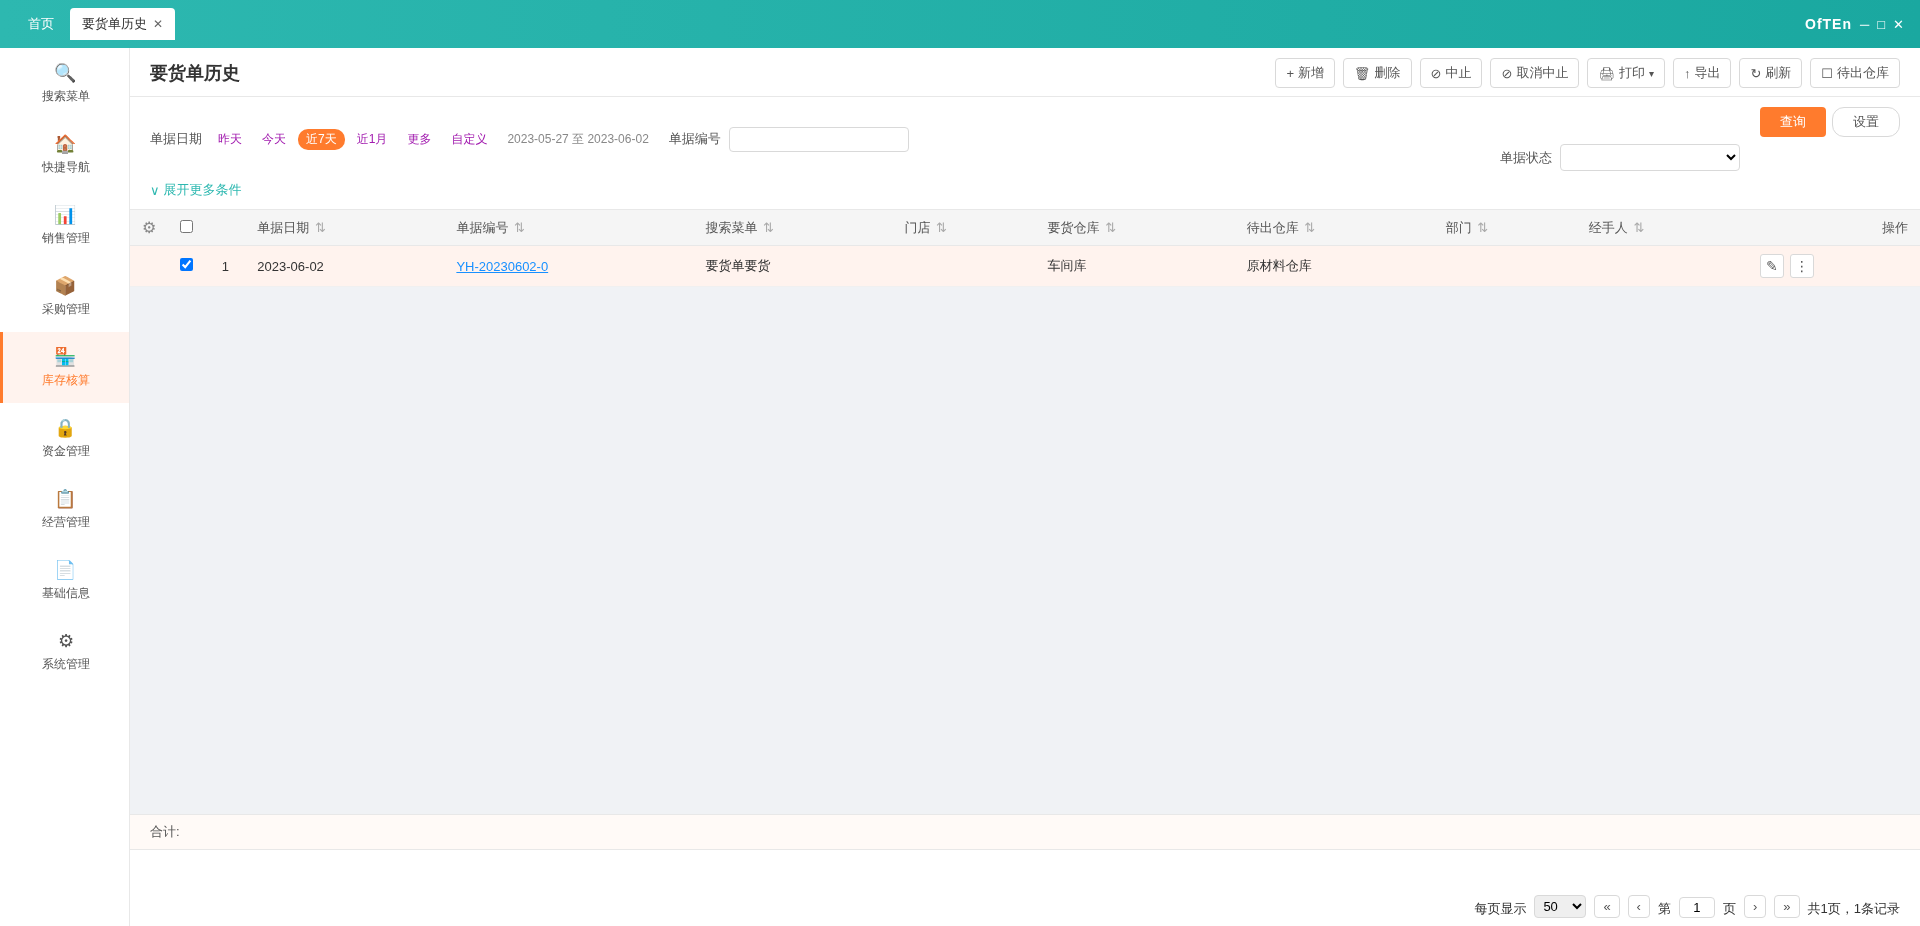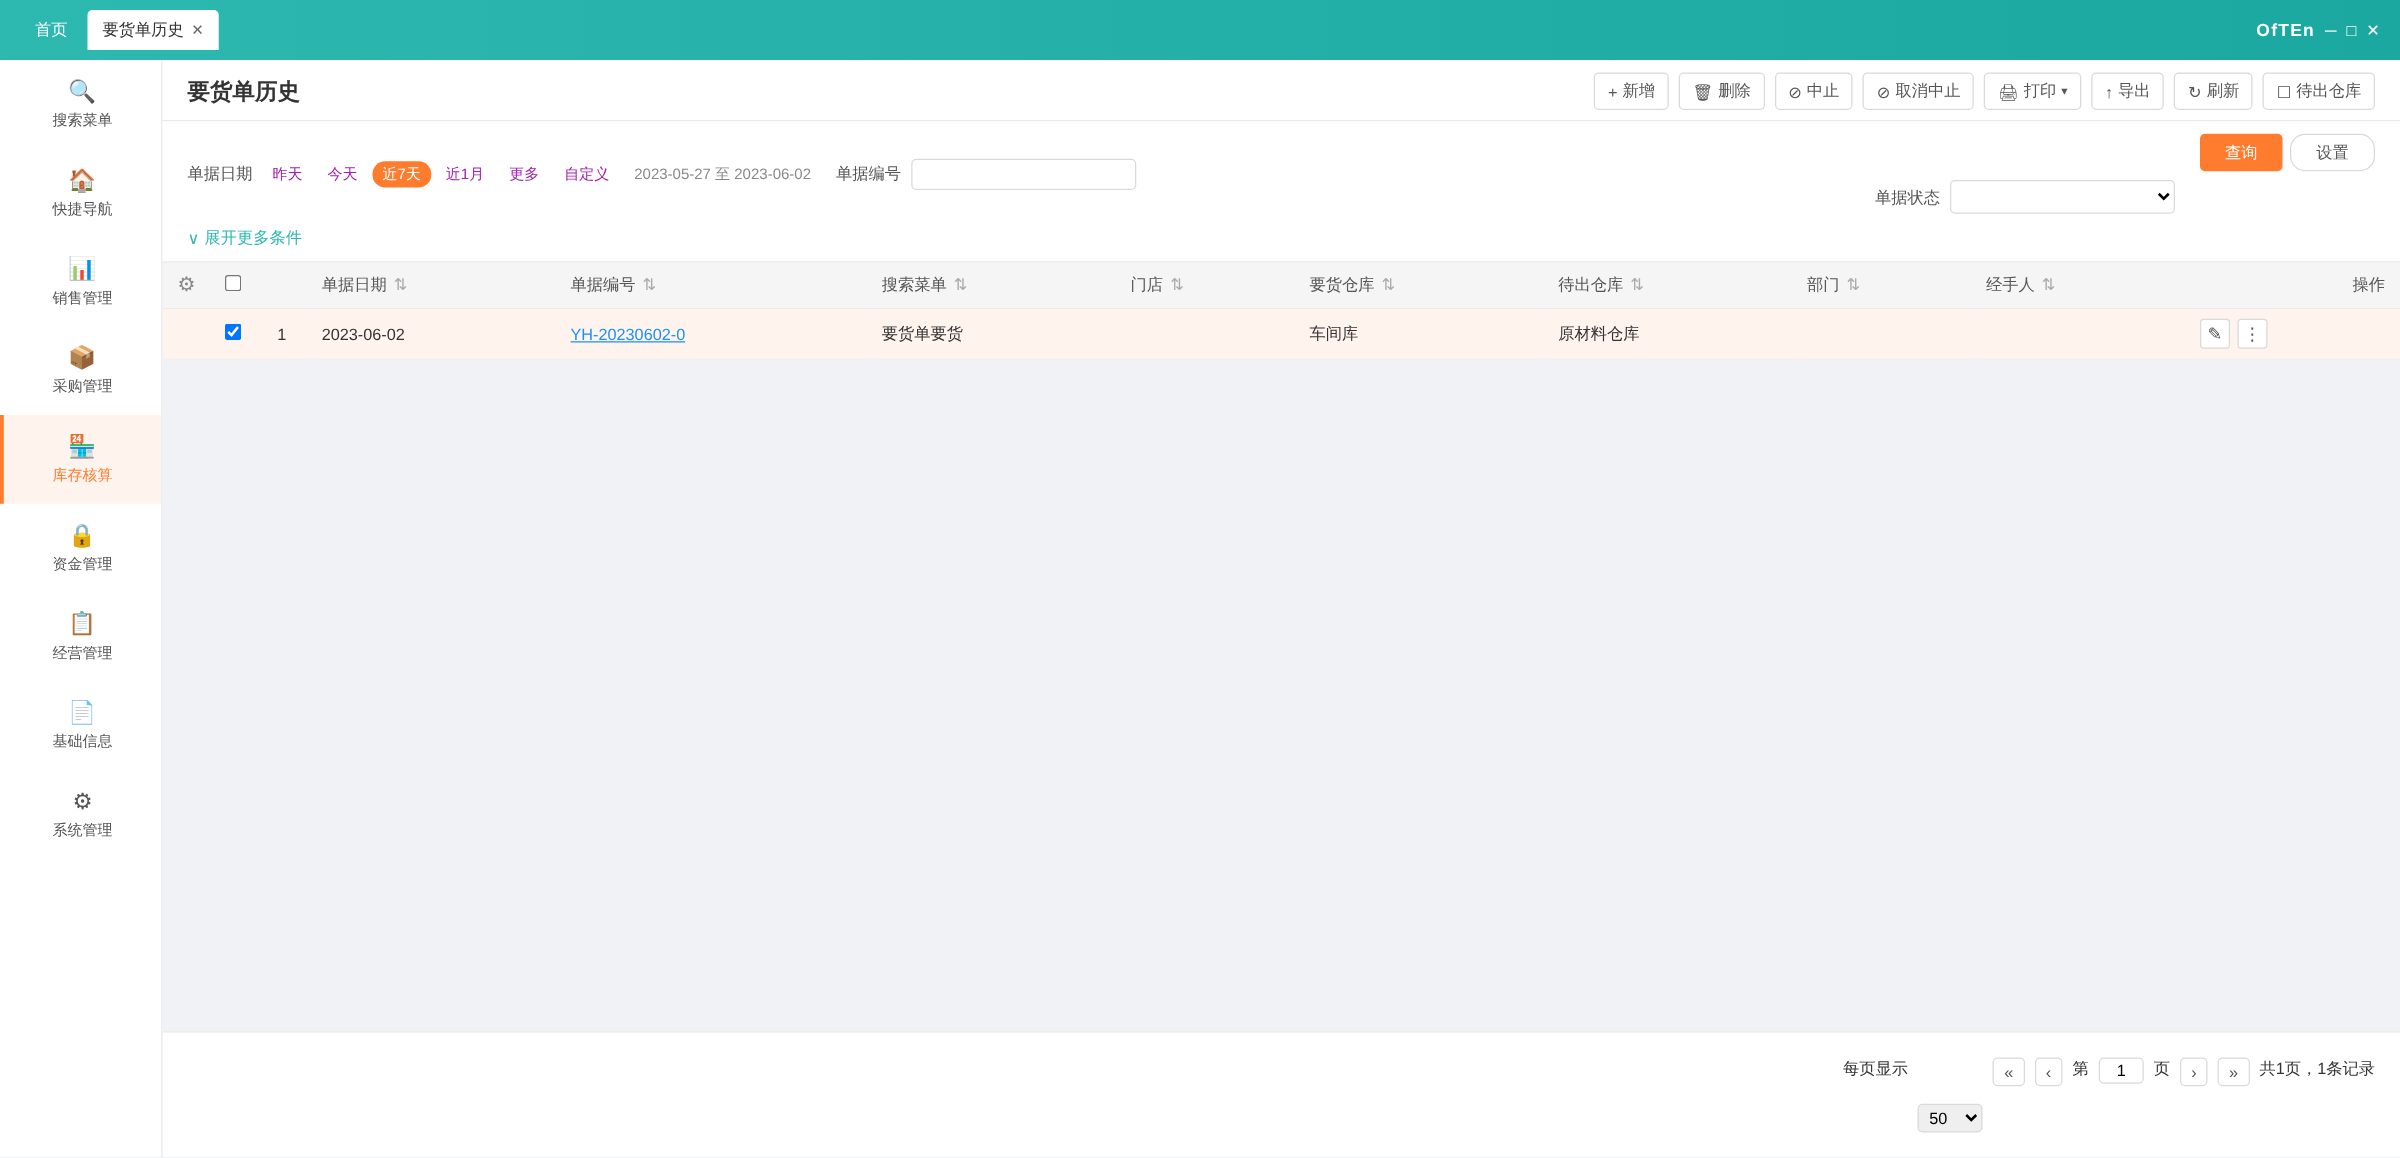--- a/index.html
+++ b/index.html
@@ -54,21 +54,21 @@
     .action-btns { display: flex; gap: 6px; }
     .action-btn { width: 24px; height: 24px; border: 1px solid #d9d9d9; border-radius: 3px; background: #fff; cursor: pointer; display: flex; align-items: center; justify-content: center; font-size: 14px; color: #555; }
     .settings-col { width: 36px; text-align: center; }
     .checkbox-col { width: 36px; text-align: center; }
     .number-col { width: 40px; text-align: center; }
 
     
     .table-footer { background: #fffaf7; border-top: 1px solid #e8e8e8; padding: 8px 20px; font-size: 13px; color: #555; display: flex; align-items: center; }
 
     
-    .pagination-bar { background: #fff; border-top: 1px solid #e8e8e8; padding: 20px 20px; display: flex; align-items: flex-start; justify-content: flex-end; gap: 8px; font-size: 13px; }
+    .pagination-bar { background: #fff; border-top: 1px solid #e8e8e8; padding: 8px 20px; display: flex; align-items: flex-end; justify-content: flex-end; gap: 8px; font-size: 13px; }
     .pagination-select { border: 1px solid #d9d9d9; border-radius: 4px; padding: 2px 4px; font-size: 13px; margin-top: 37px; }
     .page-input { border: 1px solid #d9d9d9; border-radius: 4px; padding: 2px 6px; font-size: 13px; width: 36px; text-align: center; }
     .page-btn { border: 1px solid #d9d9d9; border-radius: 4px; padding: 3px 8px; background: #fff; cursor: pointer; font-size: 13px; color: #555; }
     .page-btn:disabled { color: #ccc; cursor: not-allowed; }
 
     
     ::-webkit-scrollbar { width: 6px; height: 6px; }
     ::-webkit-scrollbar-thumb { background: #ccc; border-radius: 3px; }
     ::-webkit-scrollbar-track { background: #f5f5f5; }
 
@@ -313,20 +313,23 @@
                   <div class="action-btns">
                     <button class="action-btn" title="编辑">✎</button>
                     <button class="action-btn" title="更多">⋮</button>
                   </div>
                 </td>
               </tr>
             </tbody>
           </table>
         </div>
 
+        <div class="table-footer">
+          <span>合计:</span>
+        </div>
 
         <div class="pagination-bar">
           <span>每页显示</span>
           <select class="pagination-select">
             <option value="20">20</option>
             <option value="50" selected="">50</option>
             <option value="100">100</option>
           </select>
           <button class="page-btn">«</button>
           <button class="page-btn">‹</button>

